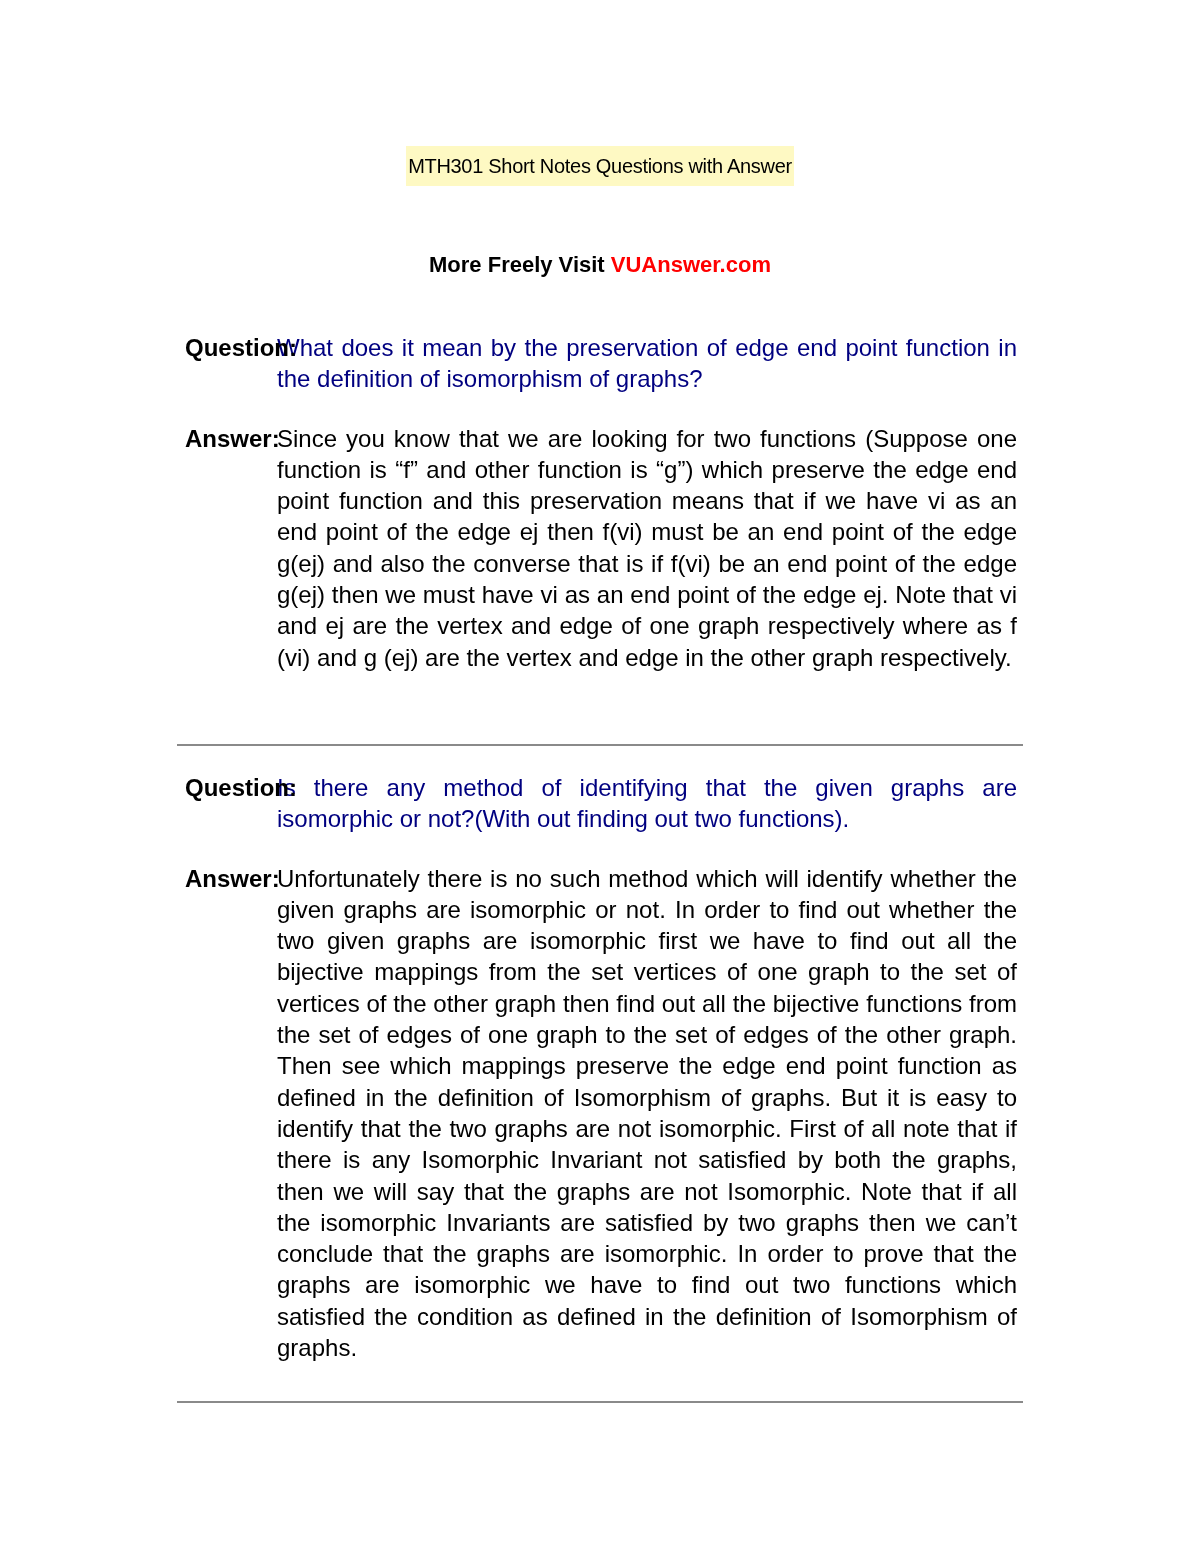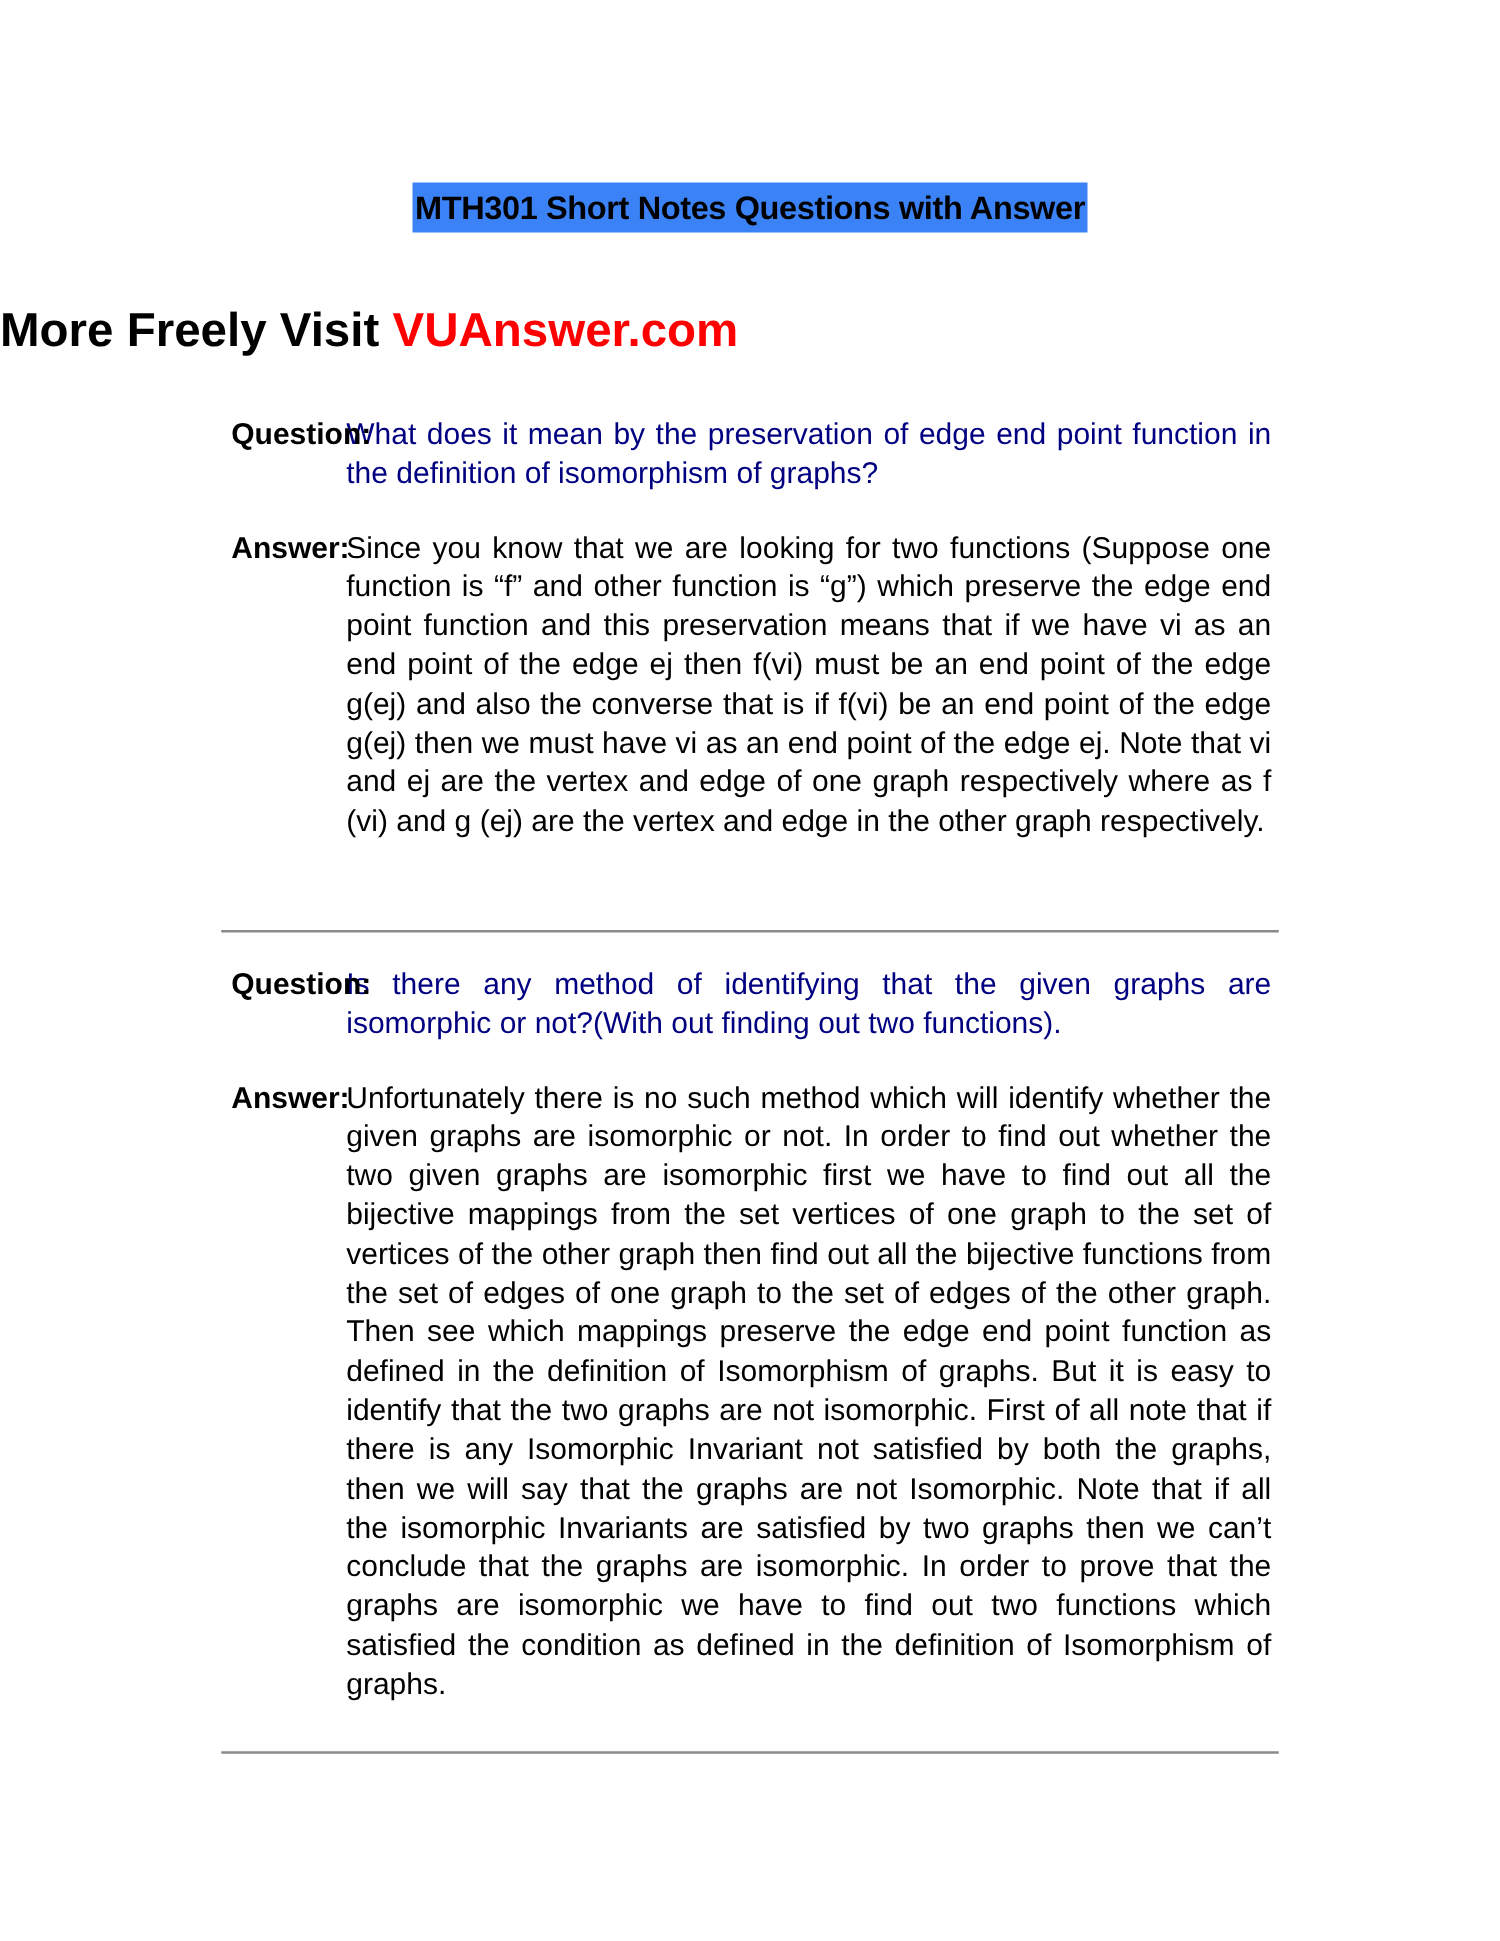--- a/index.html
+++ b/index.html
@@ -1,22 +1,22 @@
 <!DOCTYPE html>
 <html><head>
 <meta charset="utf-8">
 <style>
   html, body { margin: 0; padding: 0; background: #ffffff; }
   body { width: 1200px; height: 1553px; position: relative; overflow: hidden;
          font-family: "Liberation Sans", "DejaVu Sans", sans-serif; color: #000; }
   .title-wrap { position: absolute; top: 146px; left: 0; width: 1200px; text-align: center; }
-  .title { display: inline-block; background: #3b82f6; font-weight: bold; font-size: 26px;
+  .title { display: inline-block; background: #fef9c3; font-weight: normal; font-size: 20px;
            line-height: 40px; padding: 0 2px; letter-spacing: -0.3px; }
-  .subtitle-wrap { position: absolute; top: 246px; left: 0; width: 1200px; text-align: left;
-                   font-weight: bold; font-size: 38px; line-height: 38px; }
+  .subtitle-wrap { position: absolute; top: 246px; left: 0; width: 1200px; text-align: center;
+                   font-weight: bold; font-size: 22px; line-height: 38px; }
   .brand { color: #ff0000; }
   .qa { position: absolute; left: 185px; width: 832px; font-size: 24px; line-height: 31.3px; }
   .row { position: relative; }
   .lbl { position: absolute; left: 0; top: 0; font-weight: bold; }
   .body { margin-left: 92px; text-align: justify; }
   .question .body { color: #000080; }
   .hr { position: absolute; left: 177px; width: 846px; height: 0; border-top: 2px solid #8a8a8a; }
 </style>
 </head>
 <body>

